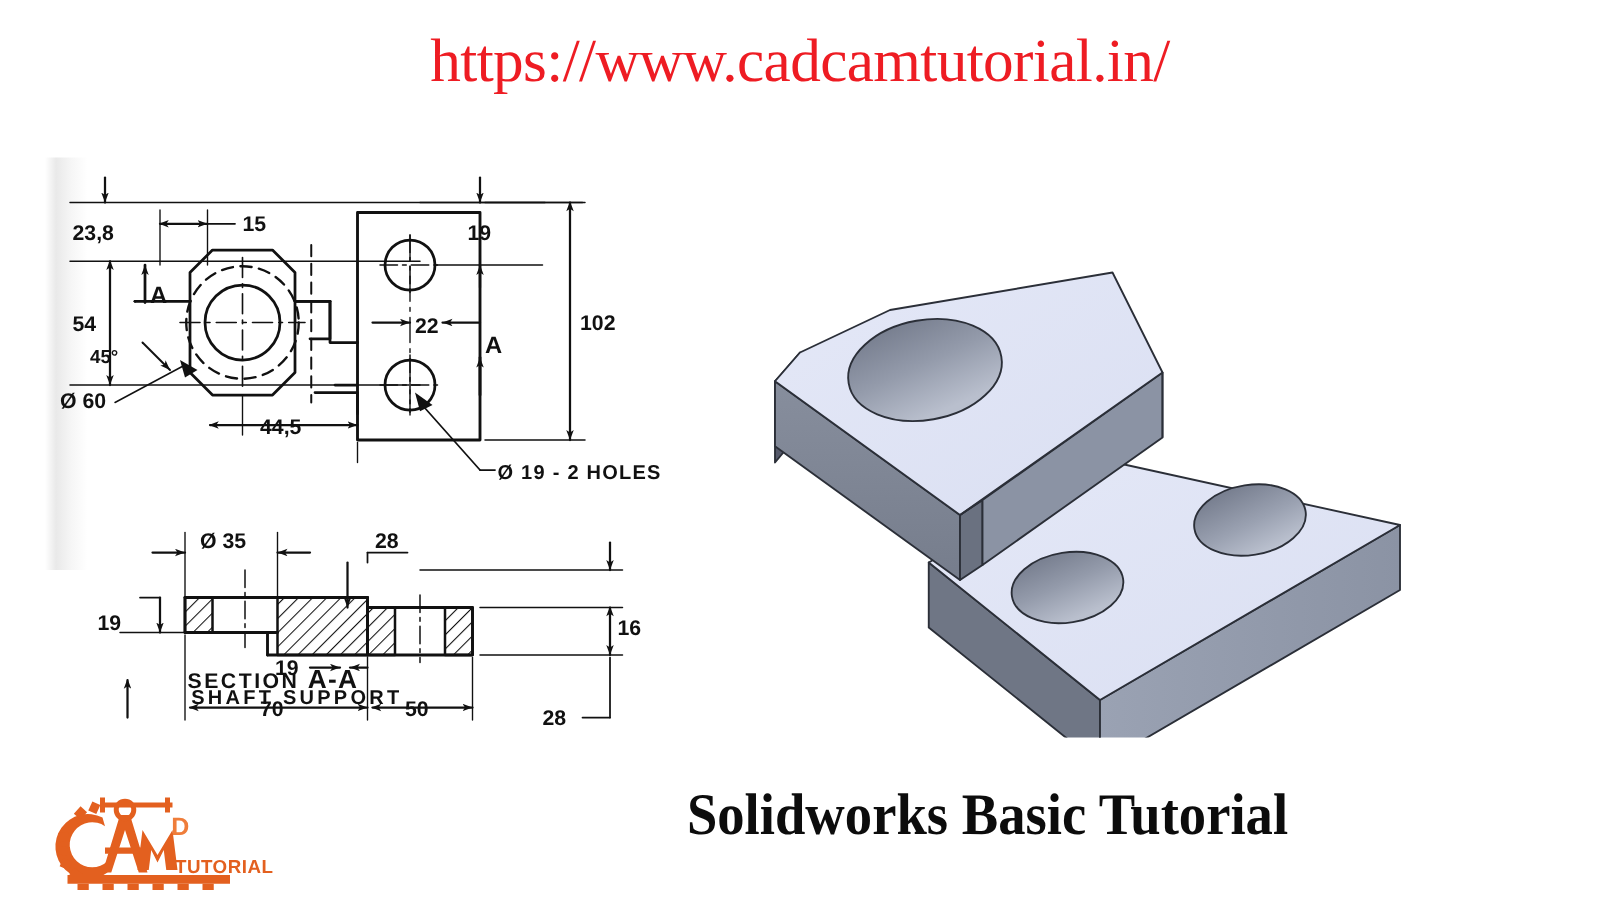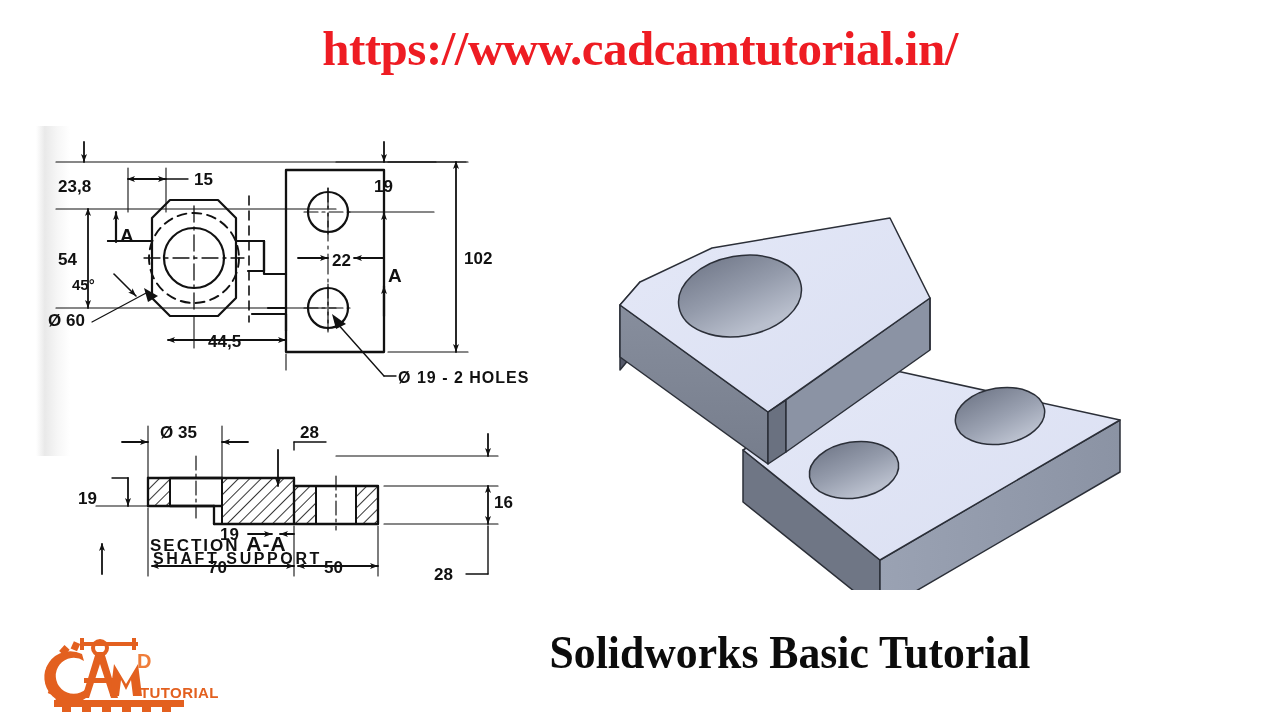--- a/index.html
+++ b/index.html
@@ -12,21 +12,21 @@
     position:relative;
   }
   #stage{position:absolute;inset:0;width:1280px;height:720px;}
 
   
   .url-title{
     position:absolute;
     left:0;right:0;top:22px;
     text-align:center;
     font-family:"Liberation Serif","DejaVu Serif",serif;
-    font-weight:700;
+    font-weight:400;
     font-size:49px;
     letter-spacing:-0.5px;
     color:#ee1c23;
     white-space:nowrap;
     line-height:1.1;
   }
 
   
   .bottom-title{
     position:absolute;

